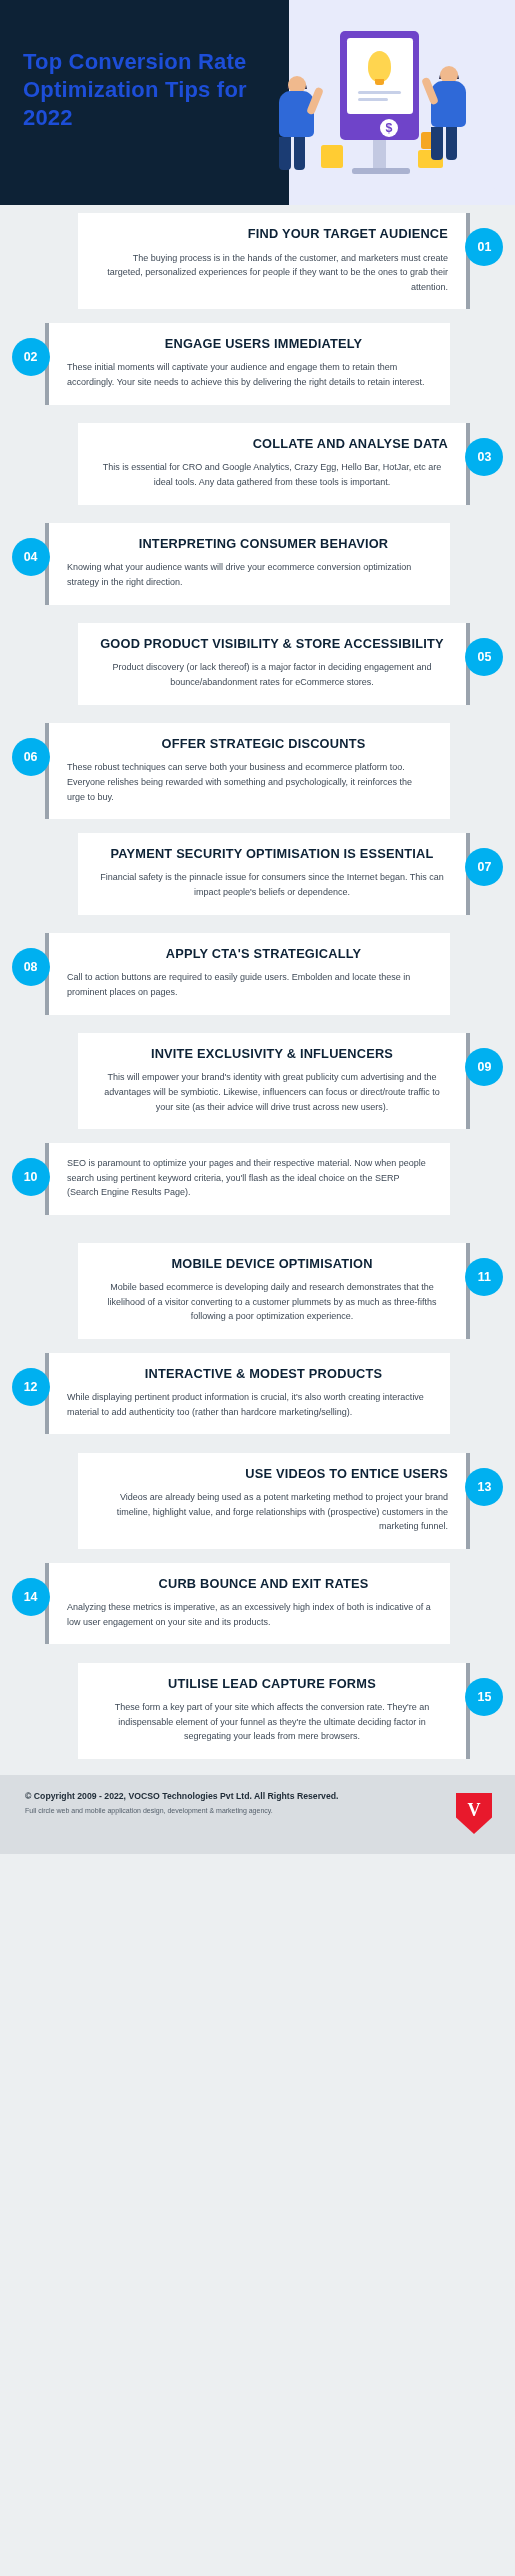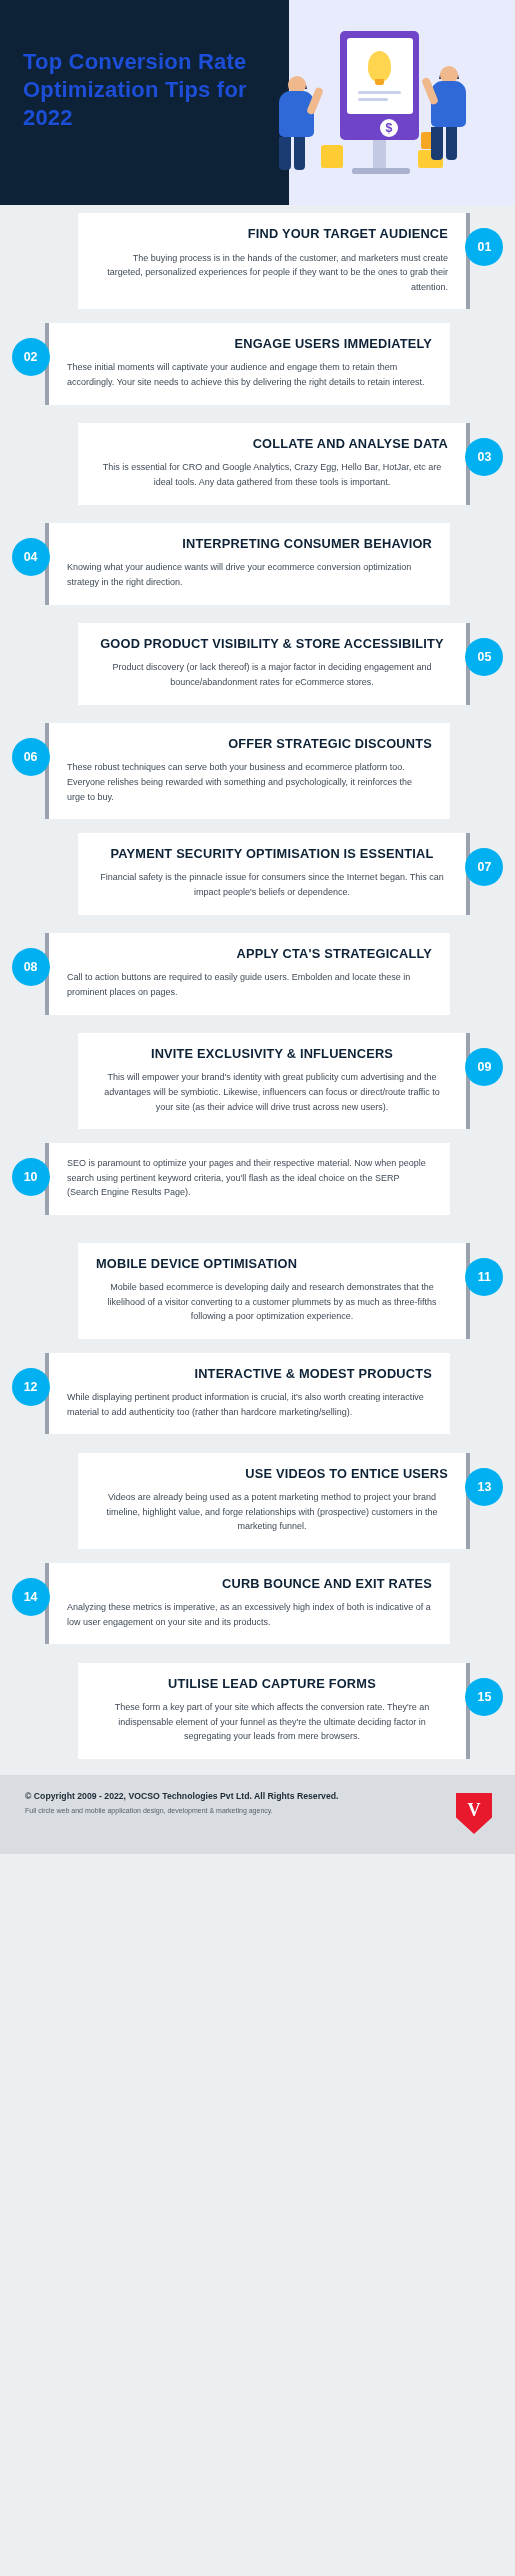--- a/index.html
+++ b/index.html
@@ -109,21 +109,21 @@
   .tip.left .card { border-left: 4.1px solid #9aa3ad; margin-left: 15px; margin-right: 35px; }
   .tip.right .card { border-right: 4.1px solid #9aa3ad; margin-right: 15px; margin-left: 48px; }
   .tip-title {
     font-size: 12.8px;
     font-weight: bold;
     color: #0d2236;
     letter-spacing: 0.2px;
     line-height: 1.3;
     margin-bottom: 7.4px;
   }
-  .tip.left .tip-title { text-align: right; padding-left: 28px; }
+  .tip.left .tip-title { text-align: center; padding-left: 28px; }
   .tip.right .tip-title { text-align: right; }
   .tip-body {
     font-size: 9px;
     color: #3f4a57;
     line-height: 1.62;
   }
   .tip.left .tip-body { text-align: left; }
   .tip.right .tip-body { text-align: right; }
   .badge {
     position: absolute;
@@ -309,38 +309,38 @@
   <div class="tip left">
     <div class="badge">10</div>
     <div class="card">
       <div class="tip-body">SEO is paramount to optimize your pages and their respective material. Now when people search using pertinent keyword criteria, you'll flash as the ideal choice on the SERP (Search Engine Results Page).</div>
     </div>
   </div>
 
   <div class="tip right center">
     <div class="badge">11</div>
     <div class="card">
-      <div class="tip-title" style="text-align:left">MOBILE DEVICE OPTIMISATION</div>
+      <div class="tip-title" style="text-align:center">MOBILE DEVICE OPTIMISATION</div>
       <div class="tip-body" style="text-align:center">Mobile based ecommerce is developing daily and research demonstrates that the likelihood of a visitor converting to a customer plummets by as much as three-fifths following a poor optimization experience.</div>
     </div>
   </div>
 
   <div class="tip left">
     <div class="badge">12</div>
     <div class="card">
       <div class="tip-title">INTERACTIVE &amp; MODEST PRODUCTS</div>
       <div class="tip-body">While displaying pertinent product information is crucial, it's also worth creating interactive material to add authenticity too (rather than hardcore marketing/selling).</div>
     </div>
   </div>
 
   <div class="tip right center">
     <div class="badge">13</div>
     <div class="card">
       <div class="tip-title" style="text-align:right">USE VIDEOS TO ENTICE USERS</div>
-      <div class="tip-body" style="text-align:center">Videos are already being used as a potent marketing method to project your brand timeline, highlight value, and forge relationships with (prospective) customers in the marketing funnel.</div>
+      <div class="tip-body" style="text-align:right">Videos are already being used as a potent marketing method to project your brand timeline, highlight value, and forge relationships with (prospective) customers in the marketing funnel.</div>
     </div>
   </div>
 
   <div class="tip left">
     <div class="badge">14</div>
     <div class="card">
       <div class="tip-title">CURB BOUNCE AND EXIT RATES</div>
       <div class="tip-body">Analyzing these metrics is imperative, as an excessively high index of both is indicative of a low user engagement on your site and its products.</div>
     </div>
   </div>

